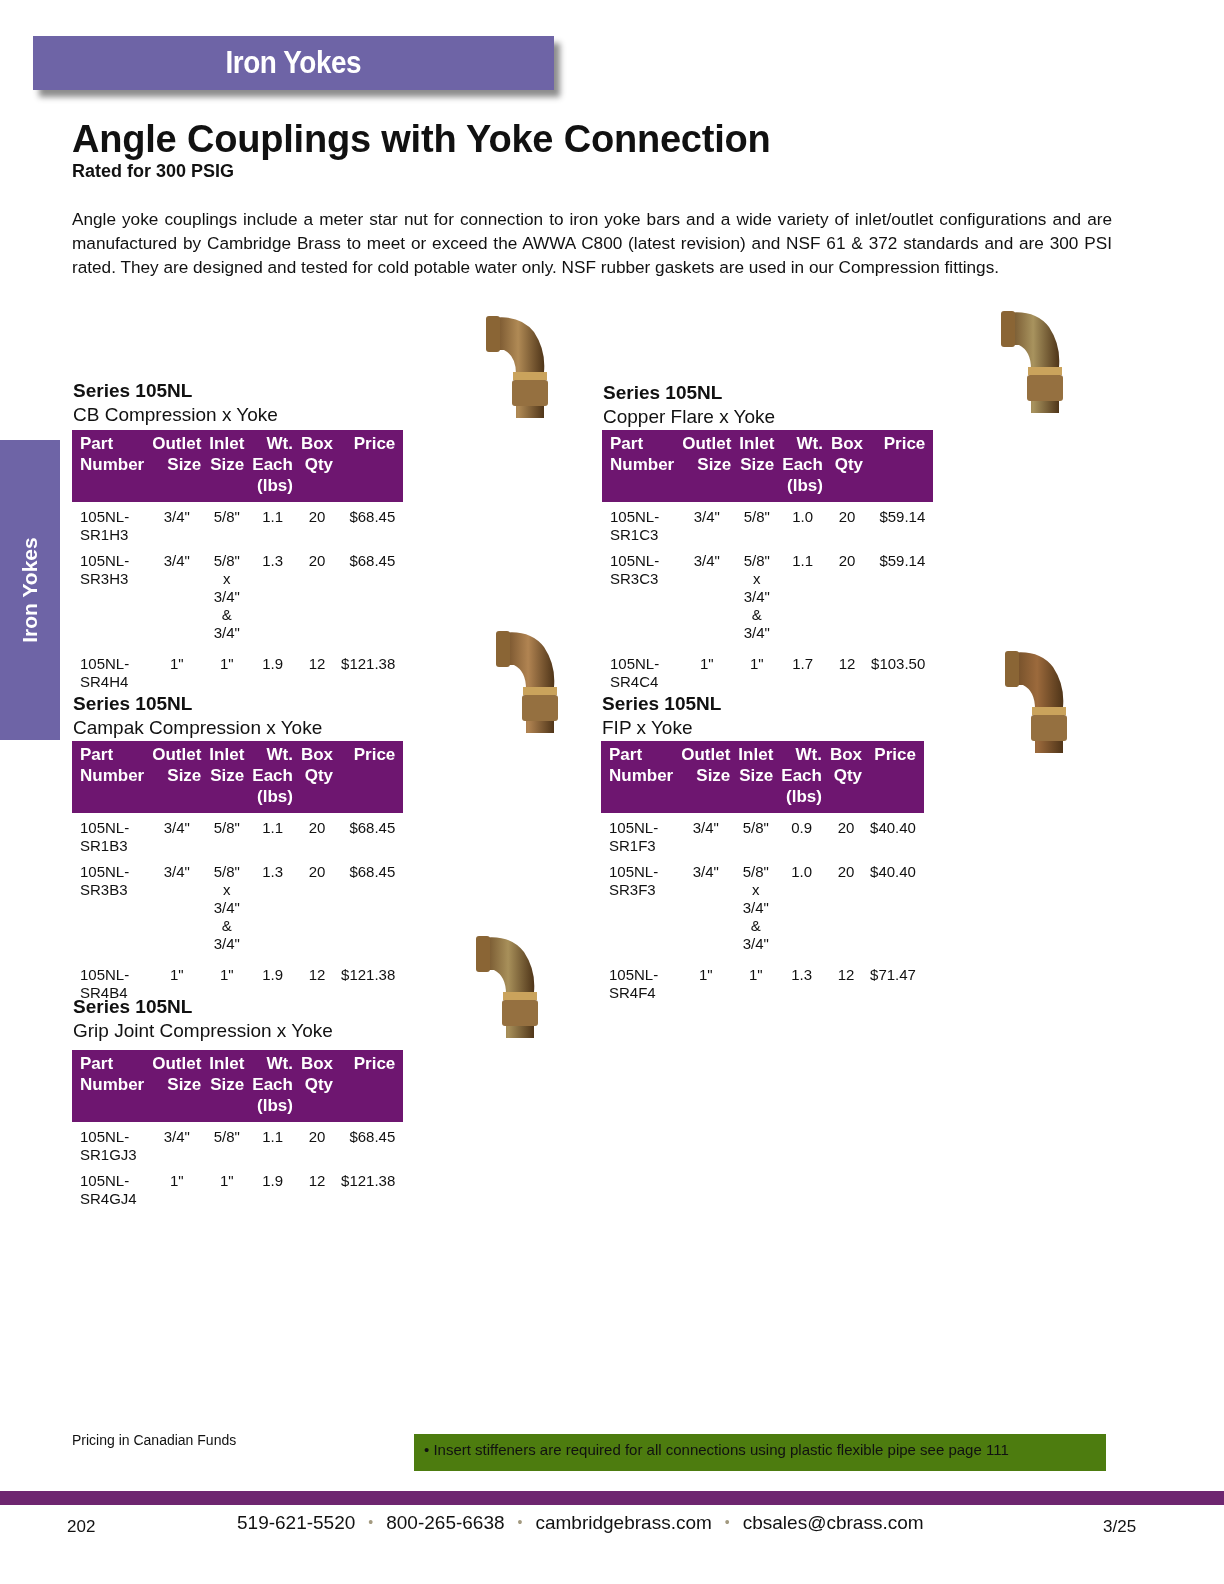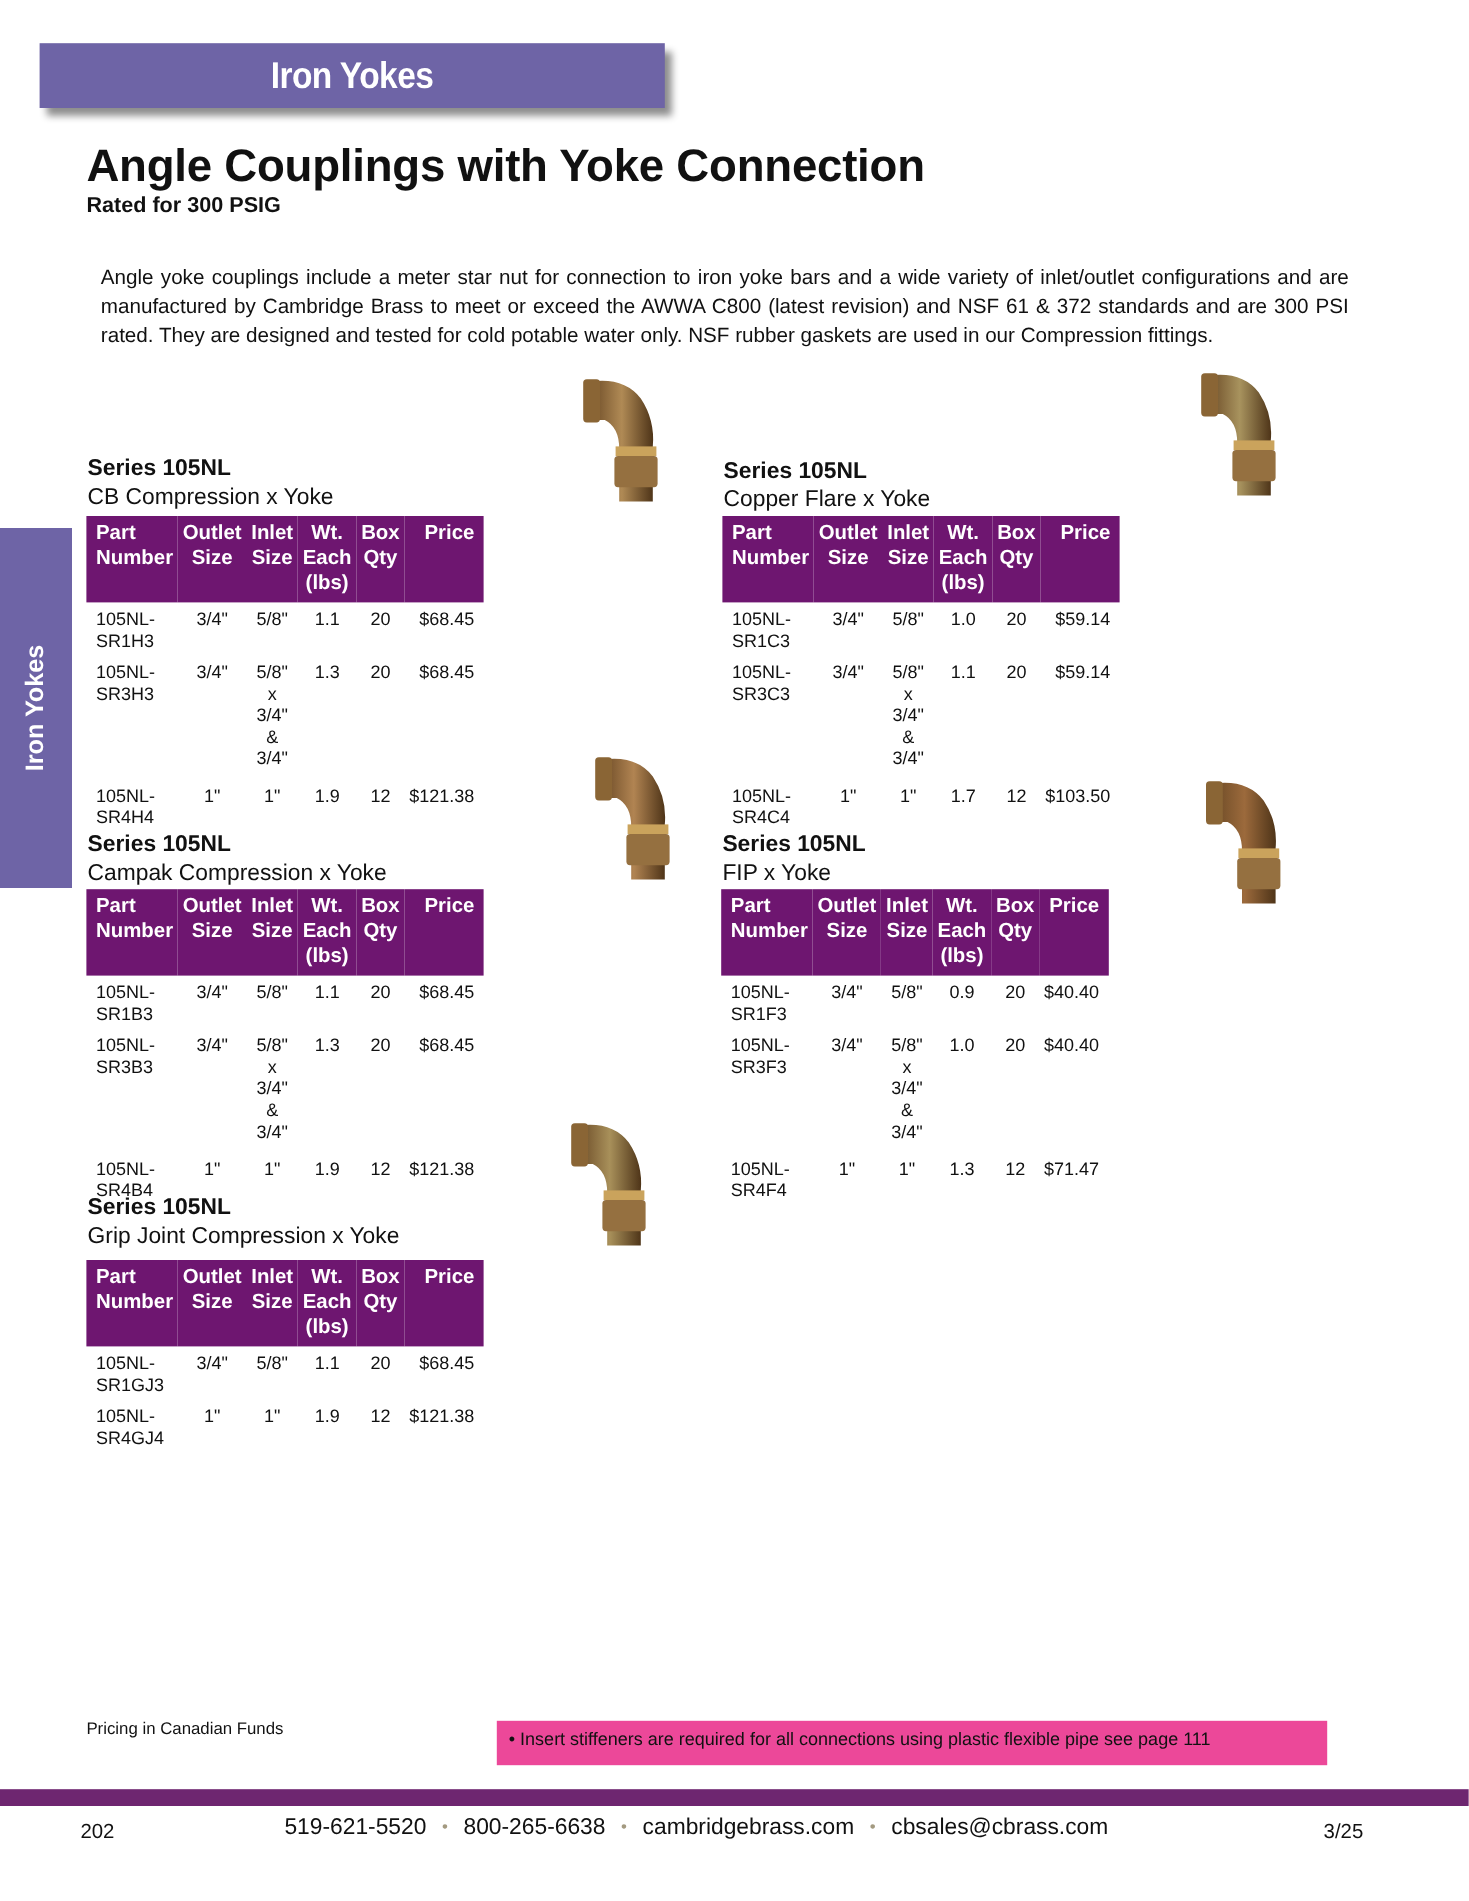--- a/index.html
+++ b/index.html
@@ -25,56 +25,56 @@
   }
   .title {
     position: absolute; left: 72px; top: 118px; font-size: 38px; font-weight: bold;
     margin: 0; letter-spacing: -0.2px;
   }
   .subtitle {
     position: absolute; left: 72px; top: 161px; font-size: 18px; font-weight: bold; margin: 0;
   }
   .intro {
     position: absolute; left: 72px; top: 207px; width: 1040px;
-    font-size: 17.2px; line-height: 24px; margin: 12px; text-align: justify;
+    font-size: 17.2px; line-height: 24px; margin: 0; text-align: justify;
   }
   .product {
     position: absolute;
   }
   .product .img {
     position: absolute; width: 70px; height: 112px;
   }
   .product .series {
     position: absolute; left: 1px; font-weight: bold; font-size: 19px; white-space: nowrap;
   }
   .product .desc {
     position: absolute; left: 1px; font-size: 19px; white-space: nowrap;
   }
   table.spec {
     position: absolute; left: 0; border-collapse: collapse; font-size: 15px;
   }
   table.spec thead th {
     background: #6e1670; color: #fff; font-weight: bold; font-size: 17px;
-    vertical-align: top; text-align: center; padding: 3px 4px 6px 4px; line-height: 21px;
+    vertical-align: top; text-align: right; padding: 3px 4px 6px 4px; line-height: 21px;
   }
   table.spec thead th.pn { text-align: left; padding-left: 8px; margin-left: 10px; }
   table.spec thead th.price { text-align: right; padding-right: 8px; }
   table.spec tbody td {
     text-align: center; vertical-align: top; padding: 5px 4px 3px 4px; line-height: 18px;
   }
   table.spec tbody td.pn { text-align: left; padding-left: 8px; }
   table.spec tbody td.price { text-align: right; padding-right: 8px; margin-top: 32px; }
   table.spec tbody tr:first-child td { padding-top: 6px; }
   table.spec tbody tr.tall td { padding-bottom: 8px; }
   .note-left {
     position: absolute; left: 72px; top: 1432px; font-size: 14px;
   }
   .note-box {
     position: absolute; left: 414px; top: 1434px; width: 692px; height: 37px;
-    background: #ec4899; font-size: 15px; line-height: 32px; padding-left: 10px; box-sizing: border-box;
+    background: #4d7c0f; font-size: 15px; line-height: 32px; padding-left: 10px; box-sizing: border-box;
   }
   .footer-bar {
     position: absolute; left: 0; top: 1491px; width: 1224px; height: 14px; background: #6e2670;
   }
   .footer {
     position: absolute; top: 1512px; left: 0; width: 1224px; height: 30px; font-size: 19px;
   }
   .footer .page { position: absolute; left: 67px; top: 5px; font-size: 17px; }
   .footer .contacts { position: absolute; left: 237px; top: 0; display: flex; gap: 0; white-space: nowrap; }
   .footer .contacts .sep { color: #a39a80; margin: 0 13px; font-size: 14px; position: relative; top: 2px; }

